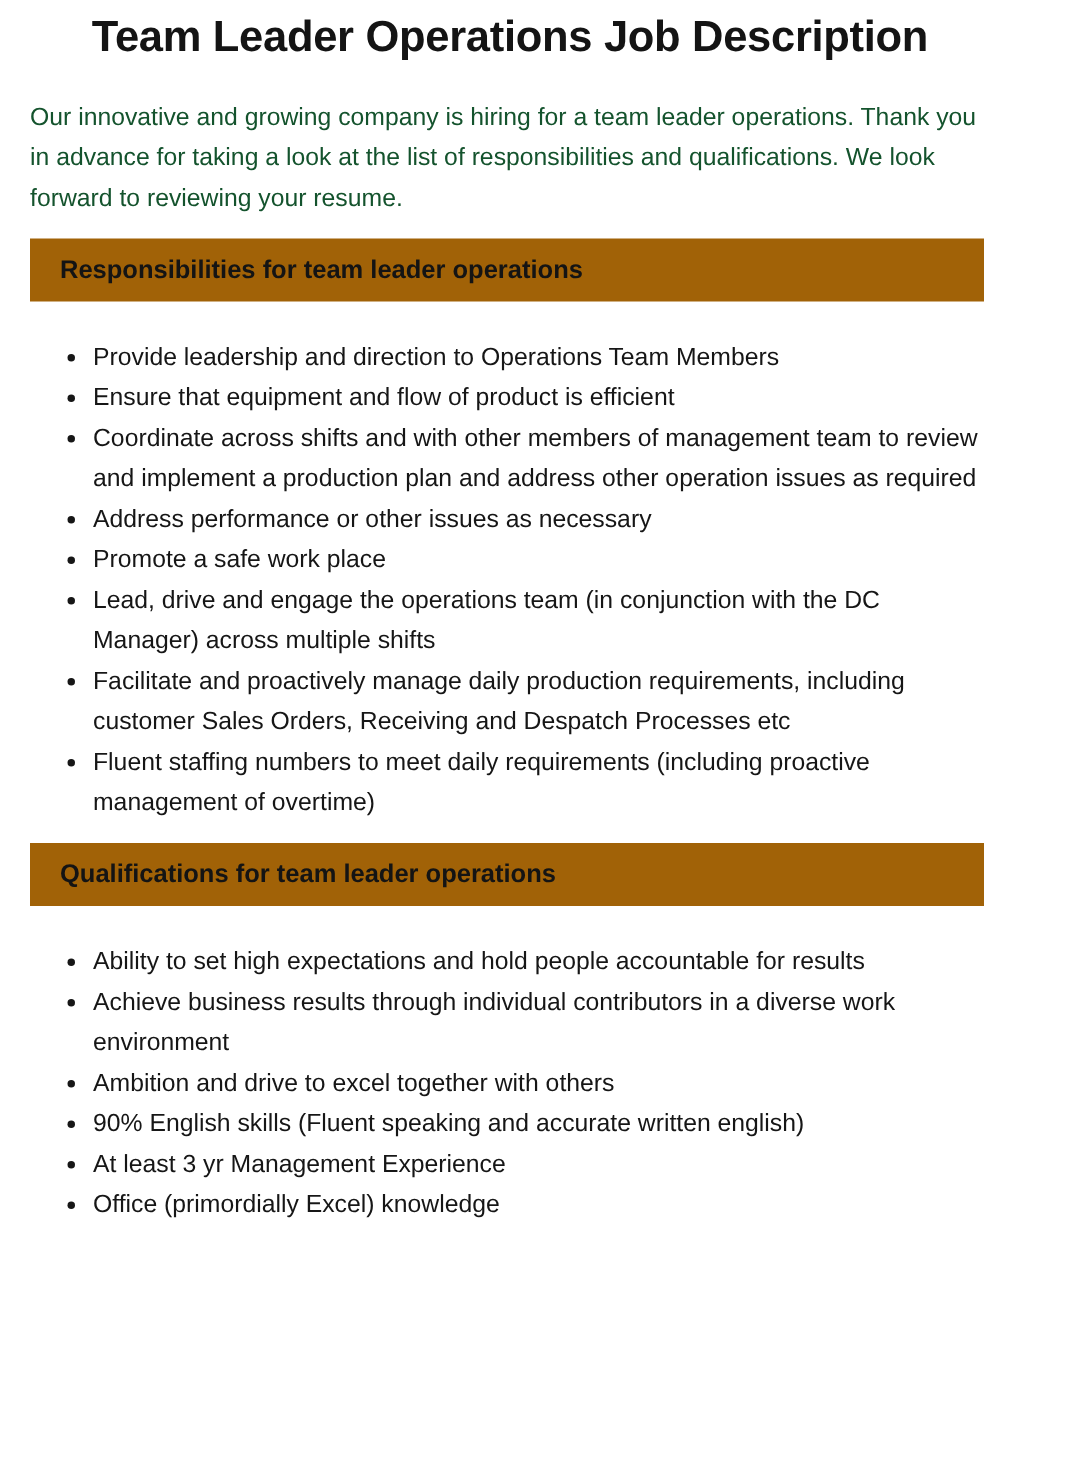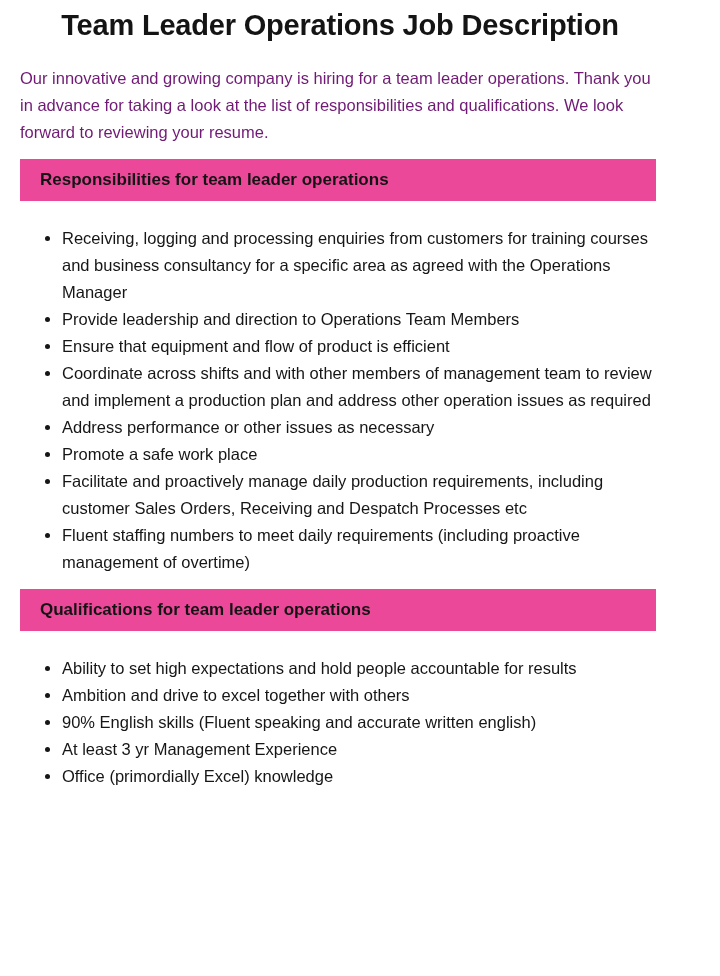--- a/index.html
+++ b/index.html
@@ -21,25 +21,25 @@
     line-height: 40px;
     font-weight: bold;
     text-align: center;
     letter-spacing: -0.2px;
     color: #141414;
   }
   p.intro {
     margin: 20px 22px 0 20px;
     font-size: 16.5px;
     line-height: 27px;
-    color: #701a75;
+    color: #14532d;
   }
   .section-heading {
     margin: 13px 24px 0 20px;
-    background: #ec4899;
+    background: #a16207;
     height: 42px;
     display: flex;
     align-items: center;
     padding-left: 20px;
     font-size: 17px;
     font-weight: bold;
     color: #141414;
   }
   ul.bullet-list {
     list-style: none;
@@ -68,35 +68,36 @@
 
 <div class="page">
 
   <h1 class="page-title">Team Leader Operations Job Description</h1>
 
   <p class="intro">Our innovative and growing company is hiring for a team leader operations. Thank you in advance for taking a look at the list of responsibilities and qualifications. We look forward to reviewing your resume.</p>
 
   <div class="section">
     <div class="section-heading">Responsibilities for team leader operations</div>
     <ul class="bullet-list">
-      <li>Receiving, logging and processing enquiries from customers for training courses and business consultancy for a specific area as agreed with the Operations Manager</li>
       <li>Provide leadership and direction to Operations Team Members</li>
       <li>Ensure that equipment and flow of product is efficient</li>
       <li>Coordinate across shifts and with other members of management team to review and implement a production plan and address other operation issues as required</li>
       <li>Address performance or other issues as necessary</li>
       <li>Promote a safe work place</li>
+      <li>Lead, drive and engage the operations team (in conjunction with the DC Manager) across multiple shifts</li>
       <li>Facilitate and proactively manage daily production requirements, including customer Sales Orders, Receiving and Despatch Processes etc</li>
       <li>Fluent staffing numbers to meet daily requirements (including proactive management of overtime)</li>
     </ul>
   </div>
 
   <div class="section">
     <div class="section-heading">Qualifications for team leader operations</div>
     <ul class="bullet-list">
       <li>Ability to set high expectations and hold people accountable for results</li>
+      <li>Achieve business results through individual contributors in a diverse work environment</li>
       <li>Ambition and drive to excel together with others</li>
       <li>90% English skills (Fluent speaking and accurate written english)</li>
       <li>At least 3 yr Management Experience</li>
       <li>Office (primordially Excel) knowledge</li>
     </ul>
   </div>
 
 </div>
 
 </body></html>

